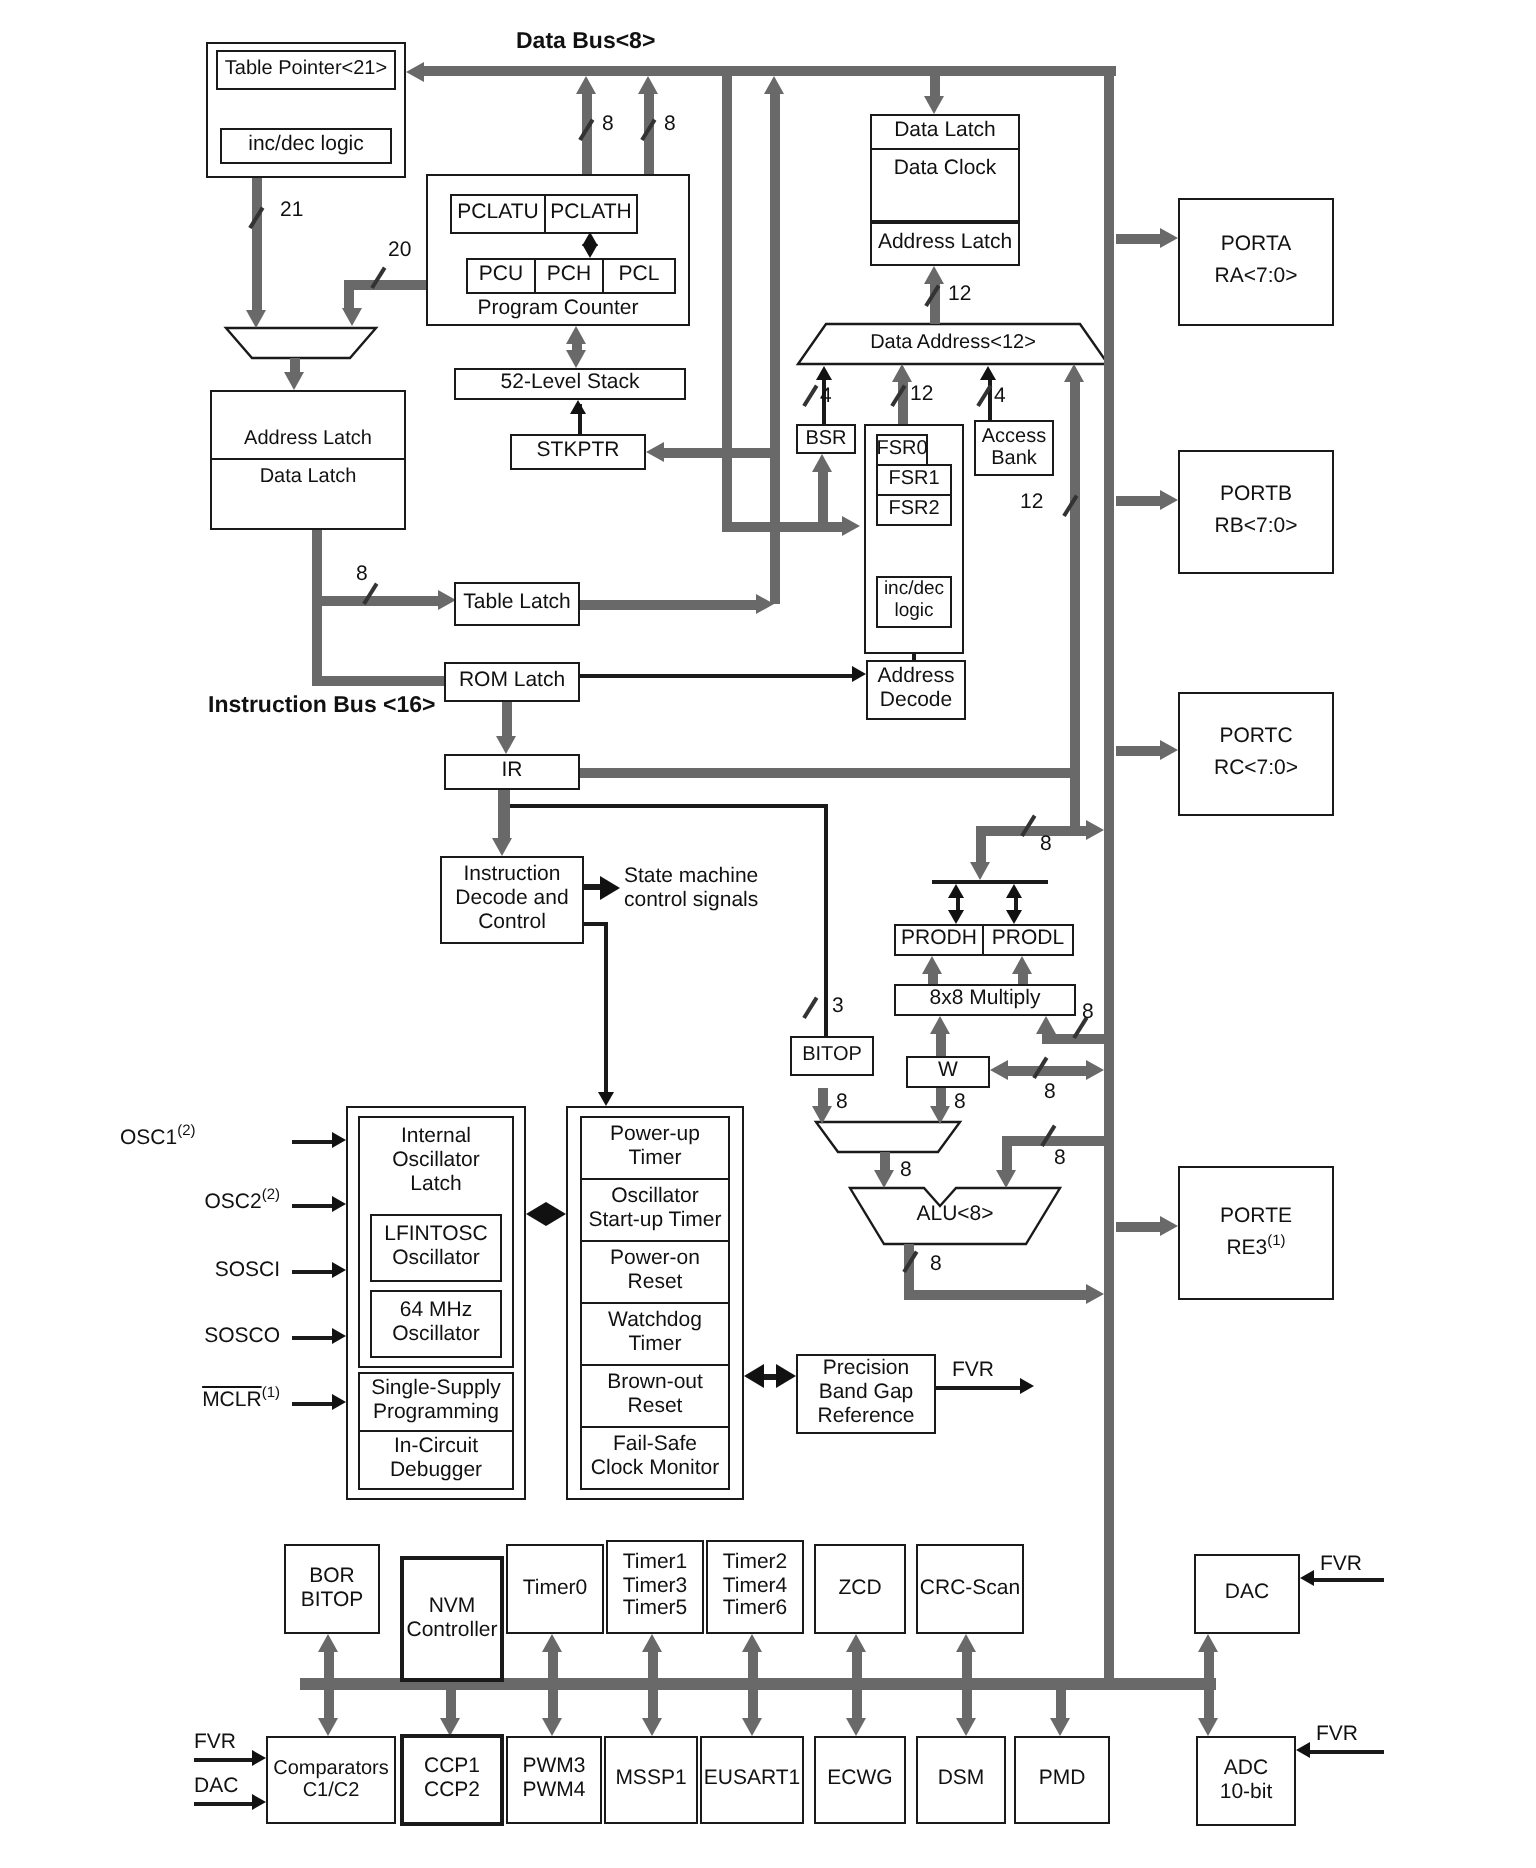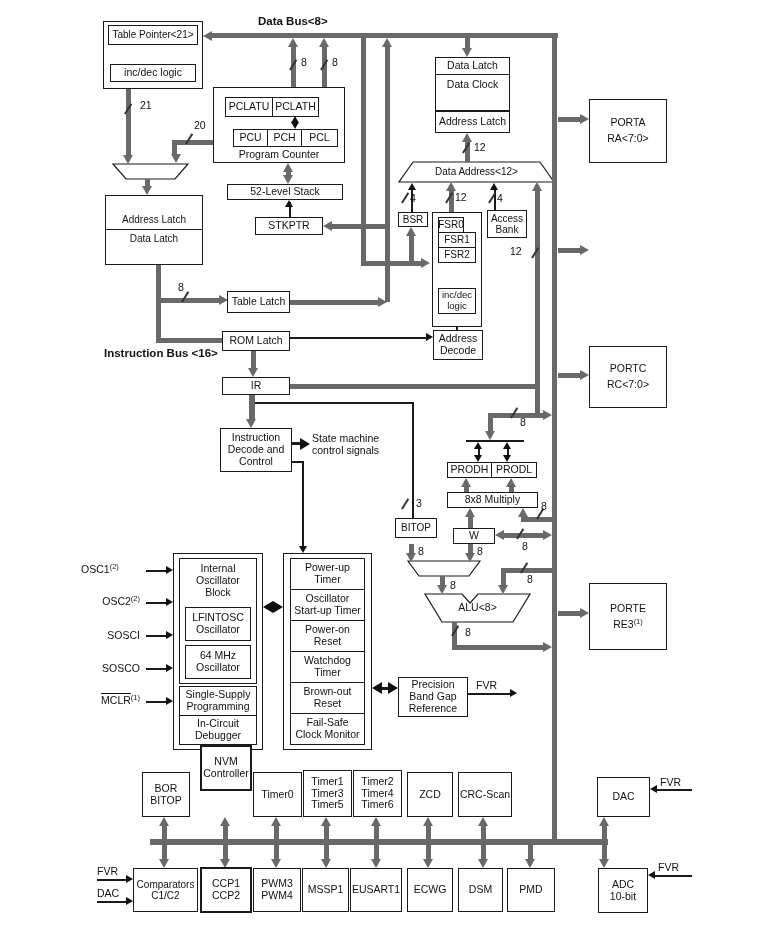--- a/index.html
+++ b/index.html
@@ -328,40 +328,44 @@
   <div class="box" style="left:491px;top:462px;width:46px;height:16px">PRODL</div>
   <div class="box" style="left:447px;top:492px;width:91px;height:16px">8x8 Multiply</div>
   <div class="box b15" style="left:395px;top:518px;width:42px;height:20px;font-size:10px">BITOP</div>
   <div class="box" style="left:453px;top:528px;width:42px;height:16px">W</div>
   <div class="lbl" style="left:425px;top:601px;width:105px;text-align:center">ALU&lt;8&gt;</div>
 
   <div class="box port" style="left:589px;top:99px;width:78px;height:64px">
     <span>PORTA</span>
     <span>RA&lt;7:0&gt;</span>
   </div>
+  <div class="box port" style="left:589px;top:225px;width:78px;height:62px">
+    <span>PORTB</span>
+    <span>RB&lt;7:0&gt;</span>
+  </div>
   <div class="box port" style="left:589px;top:346px;width:78px;height:62px">
     <span>PORTC</span>
     <span>RC&lt;7:0&gt;</span>
   </div>
   <div class="box port" style="left:589px;top:583px;width:78px;height:67px">
     <span>PORTE</span>
     <span><span>RE3</span><span class="sup">(1)</span></span>
   </div>
 
-  <div class="lbl" style="left:60px;top:563px;width:80px;text-align:center"><span>OSC1</span><span class="sup">(2)</span></div>
+  <div class="lbl" style="left:60px;top:563px;width:80px;text-align:left"><span>OSC1</span><span class="sup">(2)</span></div>
   <div class="lbl" style="left:60px;top:595px;width:80px;text-align:right"><span>OSC2</span><span class="sup">(2)</span></div>
   <div class="lbl" style="left:60px;top:629px;width:80px;text-align:right">SOSCI</div>
   <div class="lbl" style="left:60px;top:662px;width:80px;text-align:right">SOSCO</div>
   <div class="lbl" style="left:60px;top:694px;width:80px;text-align:right"><span class="over">MCLR</span><span class="sup">(1)</span></div>
 
   <div class="box b15" style="left:173px;top:553px;width:90px;height:197px"></div>
   <div class="box" style="left:179px;top:558px;width:78px;height:126px;align-items:flex-start;padding-top:4px">
     <span>Internal
 Oscillator
-Block</span>
+Latch</span>
   </div>
   <div class="box b15" style="left:185px;top:607px;width:66px;height:34px">LFINTOSC
 Oscillator</div>
   <div class="box b15" style="left:185px;top:645px;width:66px;height:34px">64 MHz
 Oscillator</div>
   <div class="box cells" style="left:179px;top:686px;width:78px;height:59px">
     <div class="cell">Single-Supply
 Programming</div>
     <div class="cell">In-Circuit
 Debugger</div>
@@ -383,21 +387,21 @@
 Clock Monitor</div>
   </div>
 
   <div class="box" style="left:398px;top:677px;width:70px;height:40px">Precision
 Band Gap
 Reference</div>
   <div class="lbl" style="left:476px;top:679px">FVR</div>
 
   <div class="box" style="left:142px;top:772px;width:48px;height:45px">BOR
 BITOP</div>
-  <div class="box b2" style="left:200px;top:745px;width:52px;height:46px">NVM
+  <div class="box b2" style="left:200px;top:778px;width:52px;height:63px">NVM
 Controller</div>
   <div class="box" style="left:253px;top:772px;width:49px;height:45px">Timer0</div>
   <div class="box" style="left:303px;top:770px;width:49px;height:47px">Timer1
 Timer3
 Timer5</div>
   <div class="box" style="left:353px;top:770px;width:49px;height:47px">Timer2
 Timer4
 Timer6</div>
   <div class="box" style="left:407px;top:772px;width:46px;height:45px">ZCD</div>
   <div class="box" style="left:458px;top:772px;width:54px;height:45px">CRC-Scan</div>

